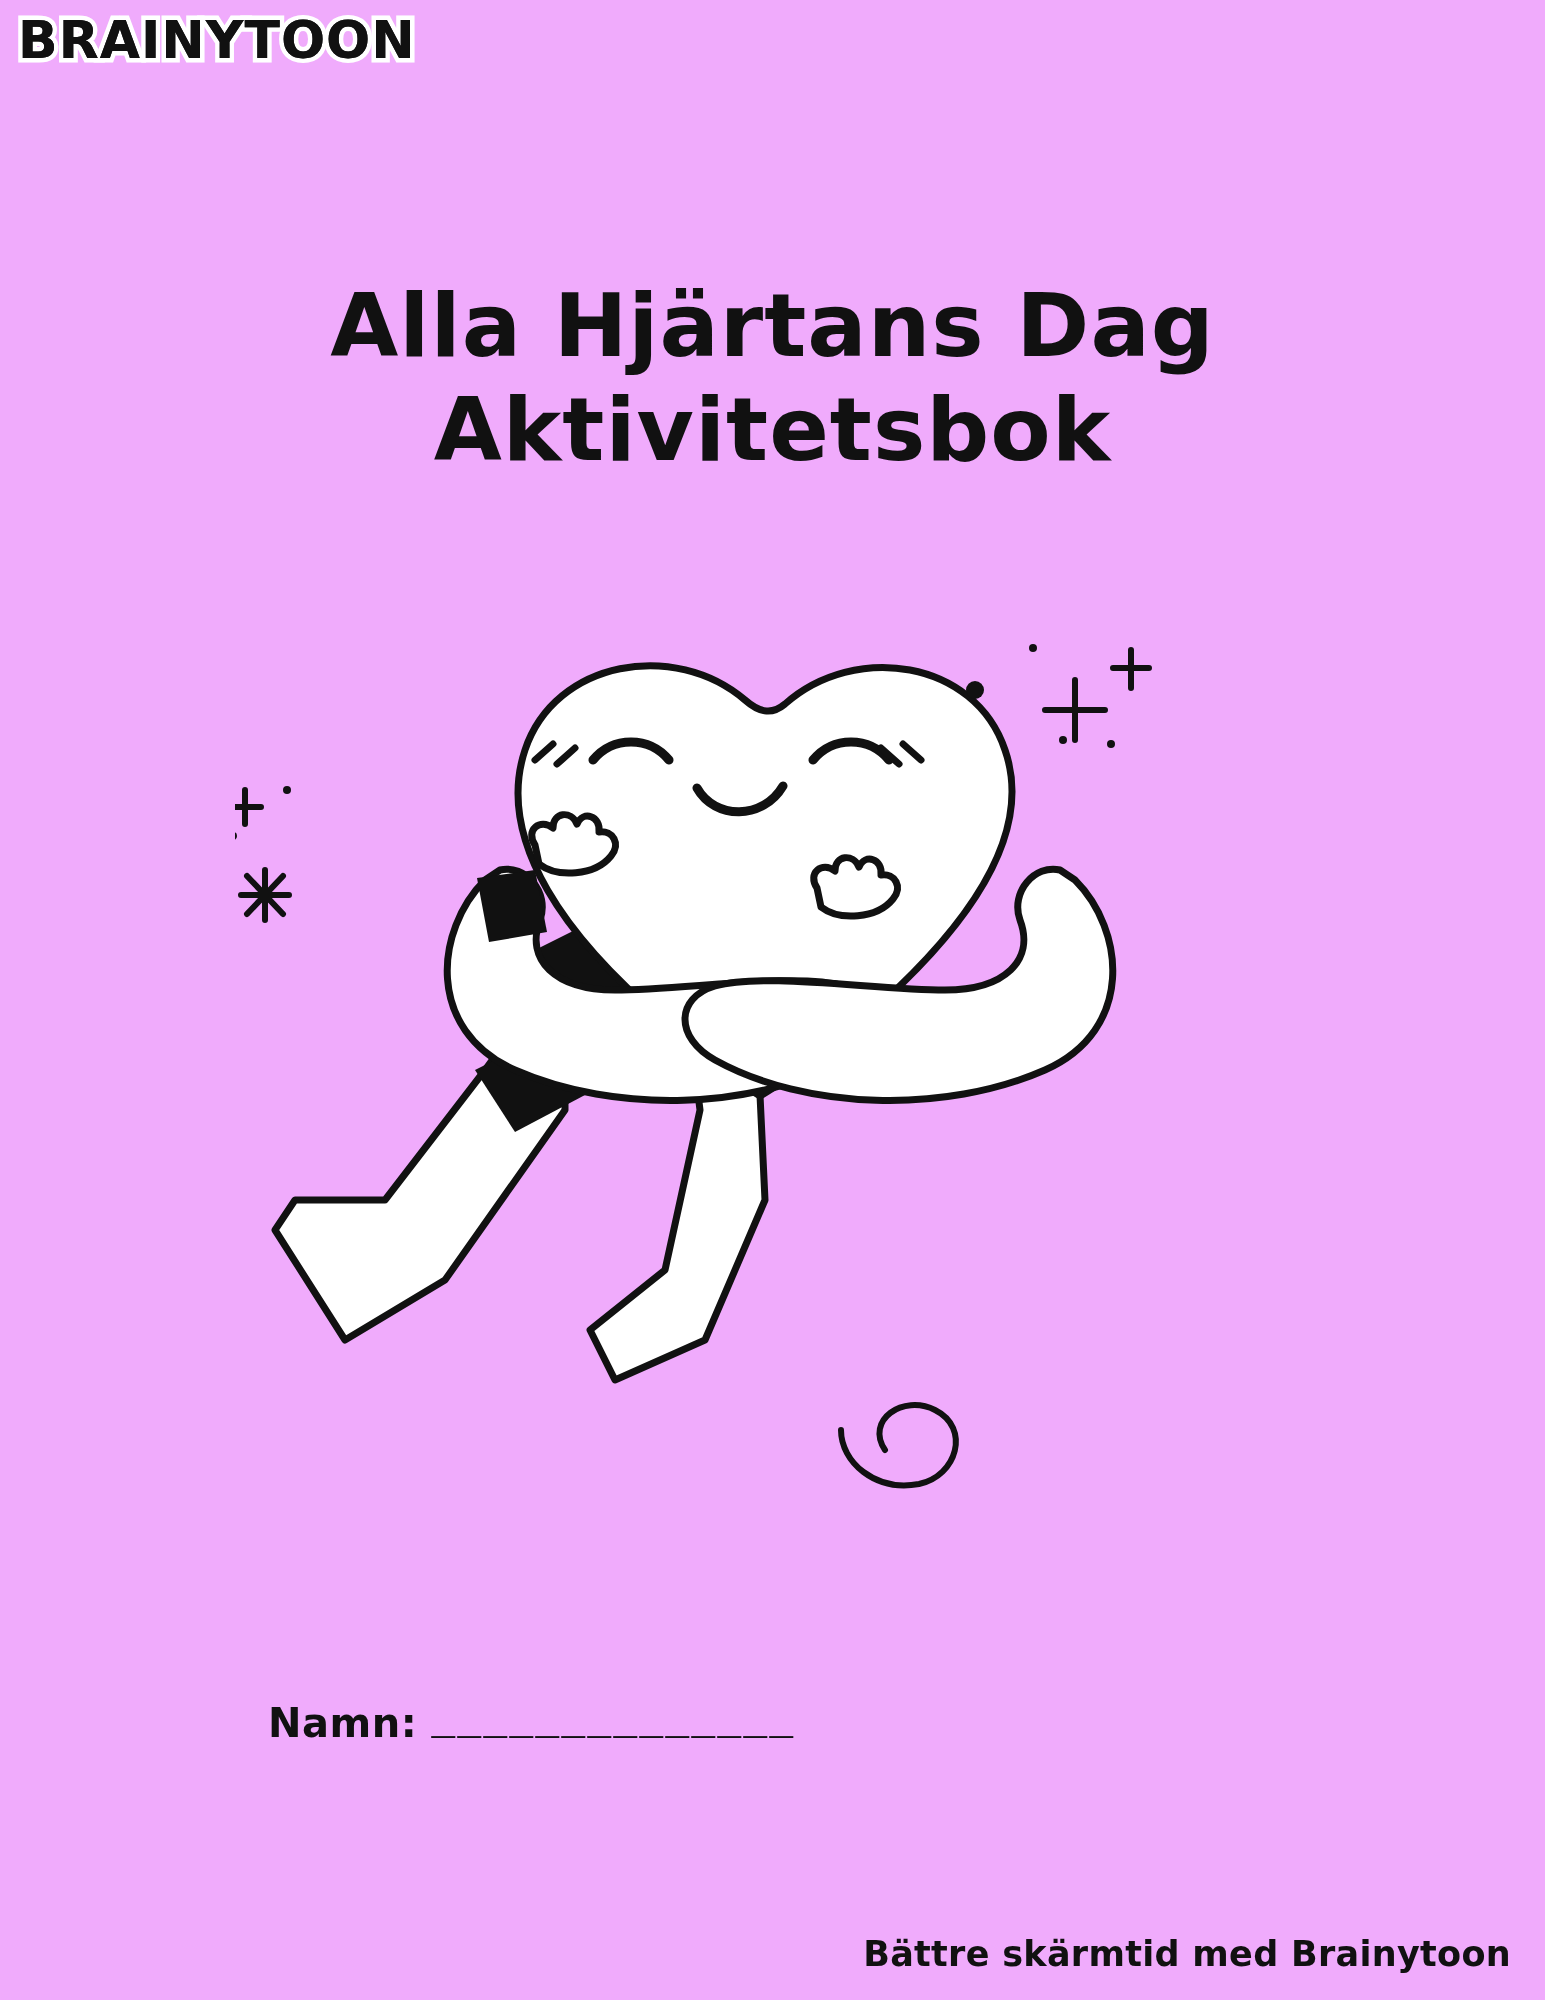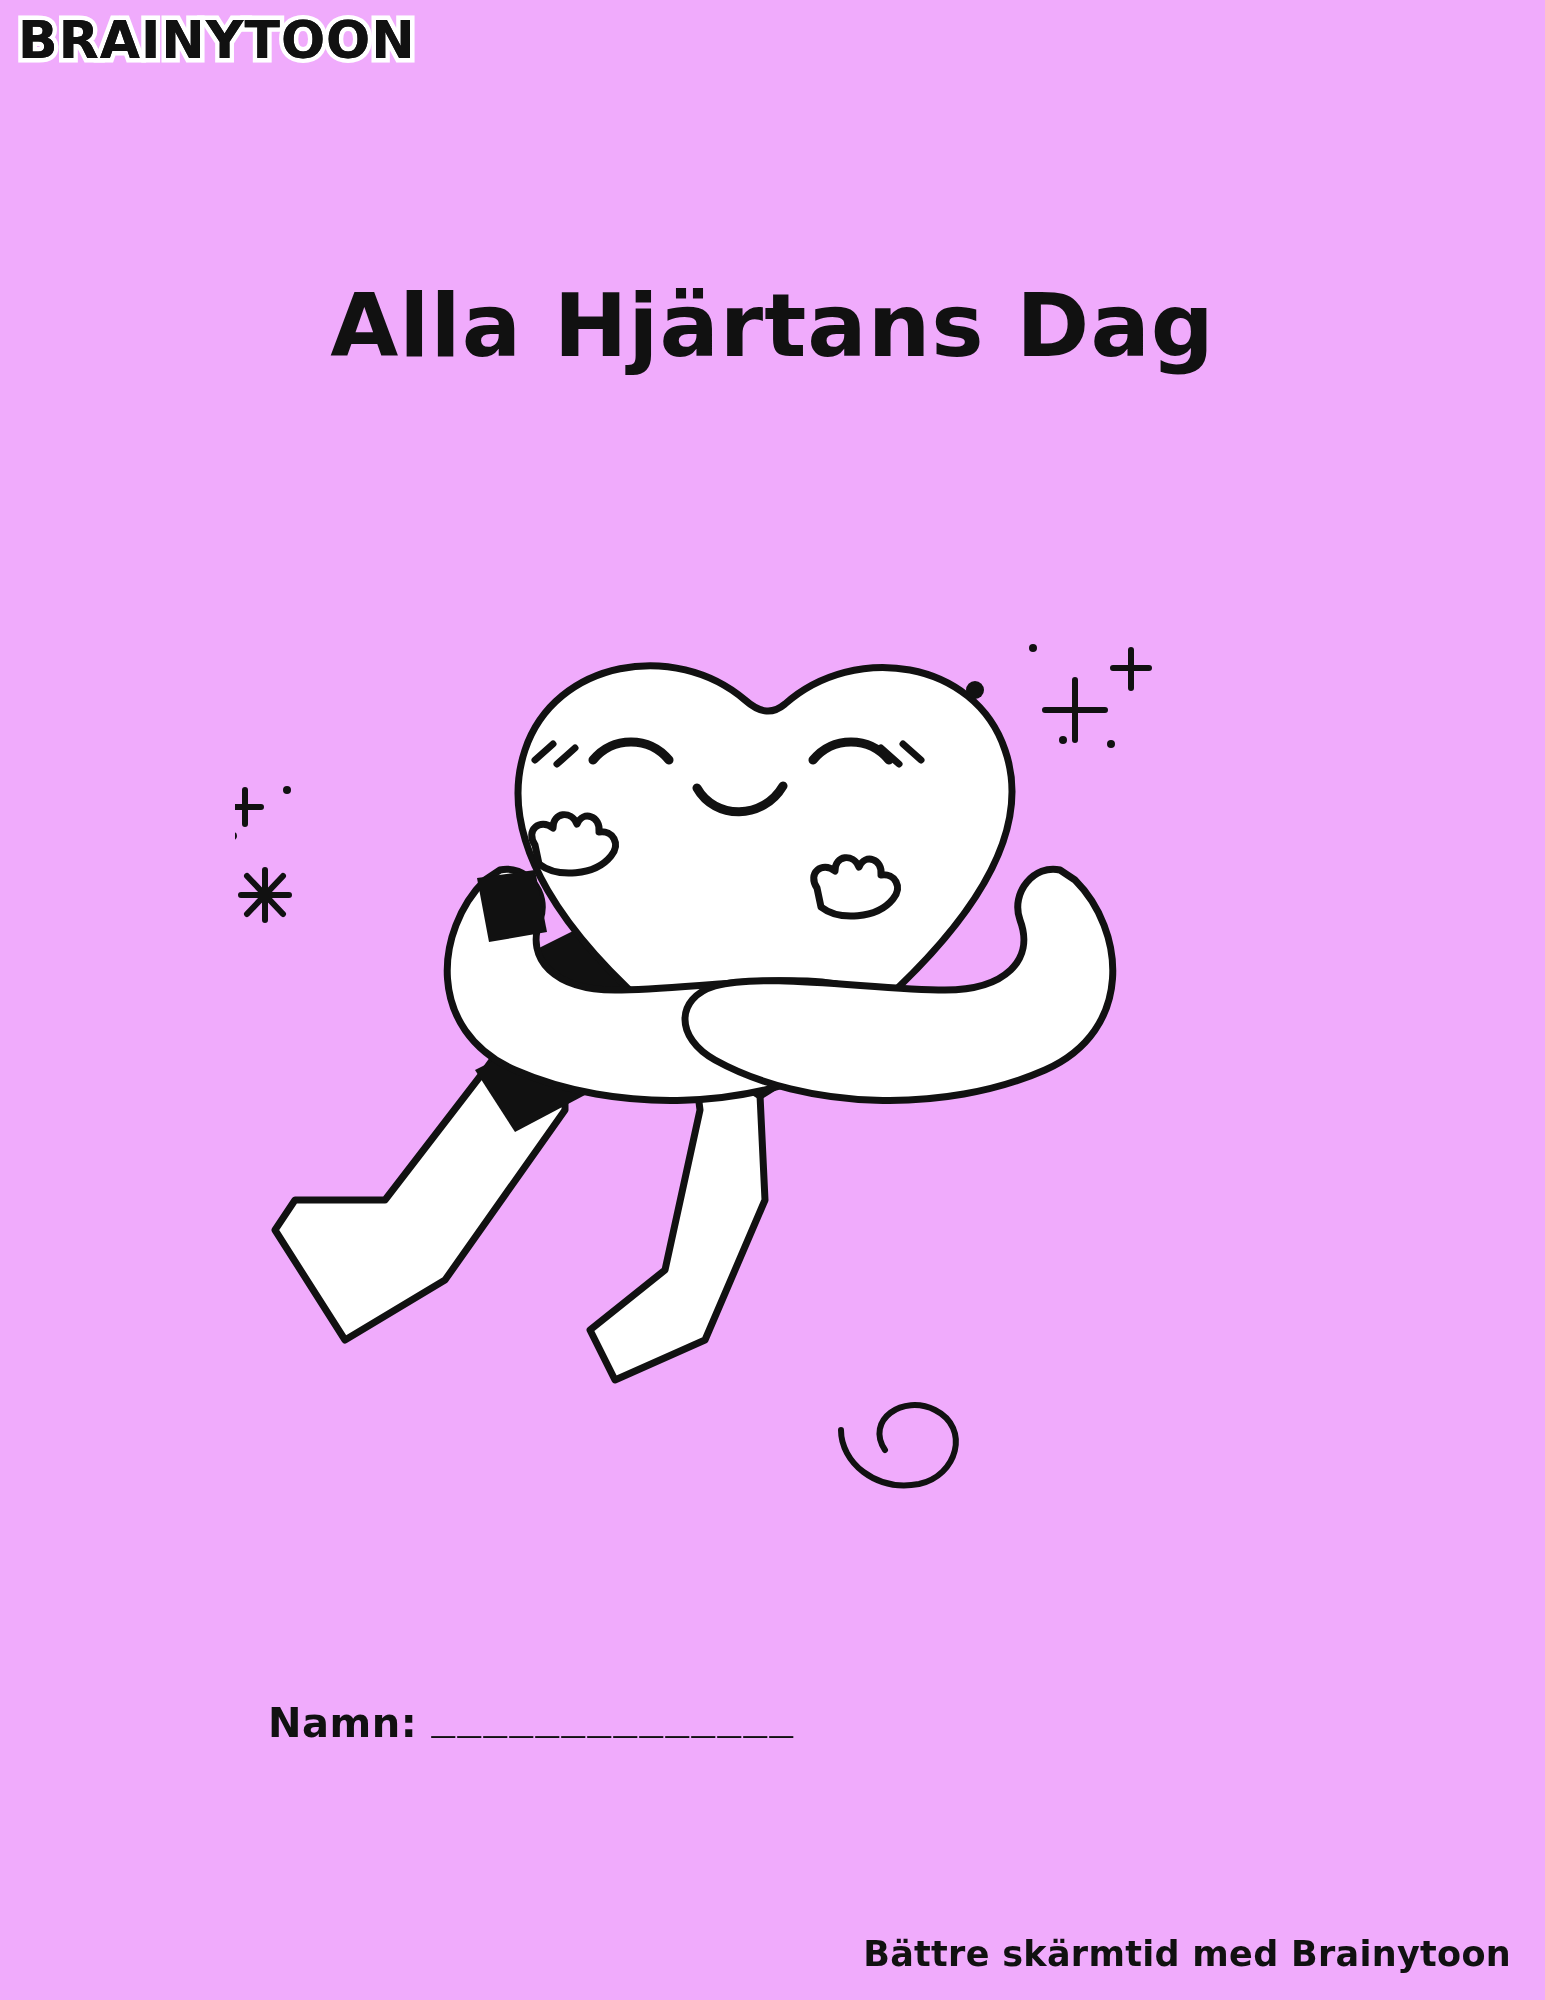--- a/index.html
+++ b/index.html
@@ -114,20 +114,21 @@
 </head>
 <body>
 
 <div class="page">
 
   <div class="brand">BRAINYTOON</div>
   <div class="brand-inner">BRAINYTOON</div>
 
   <h1 class="title">
     <span class="line1">Alla Hjärtans Dag</span>
+    <span class="line2">Aktivitetsbok</span>
   </h1>
 
   <div class="illustration">
     <svg viewBox="0 0 1080 940" width="1080" height="940" xmlns="http://www.w3.org/2000/svg">
       <g fill="#ffffff" stroke="#111111" stroke-width="7" stroke-linecap="round" stroke-linejoin="round">
 
         <path d="M330 320 L250 430 L150 560 L60 560 L40 590 L110 700 L210 640 L330 470 Z"></path>
 
         <path d="M300 310 L360 280 L400 340 L340 370 Z" fill="#111111" stroke="none"></path>
         <path d="M240 430 L310 395 L350 455 L280 492 Z" fill="#111111" stroke="none"></path>

